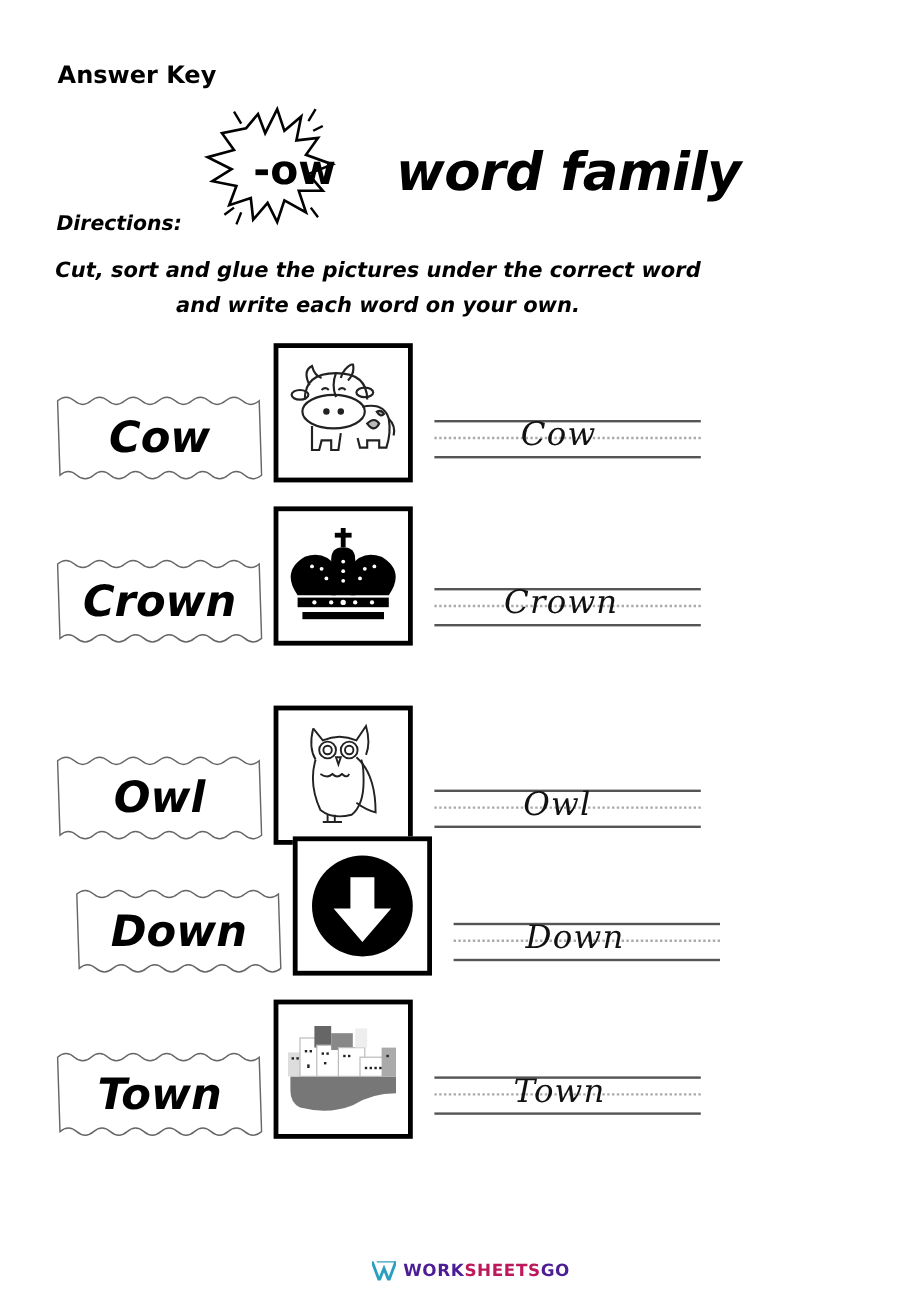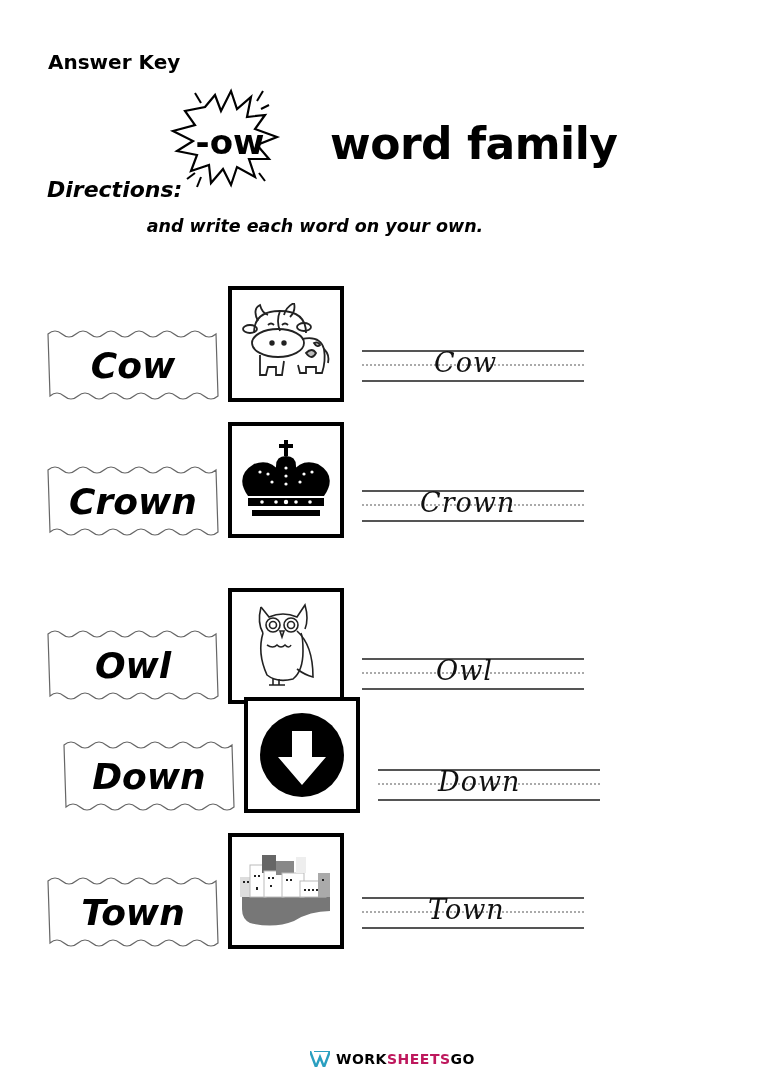--- a/index.html
+++ b/index.html
@@ -1,55 +1,56 @@
 <!DOCTYPE html>
 <html><head>
 <meta charset="utf-8">
 <style>
   html, body { margin:0; padding:0; background:#ffffff; }
   body { width:768px; height:1087px; position:relative; overflow:hidden; font-family:"DejaVu Sans", sans-serif; color:#000; }
   .abs { position:absolute; }
   .answer-key { left:48px; top:50px; font-size:20px; font-weight:bold; font-family:"DejaVu Sans", sans-serif; letter-spacing:0px; }
   .burst { left:165px; top:85px; width:130px; height:110px; }
-  .burst-text { left:180px; top:122px; width:100px; text-align:center; font-size:34px; font-weight:bold; font-family:"DejaVu Sans", sans-serif; }
-  .title { left:330px; top:118px; font-size:44px; font-weight:bold; font-family:"DejaVu Sans", sans-serif; letter-spacing:-0.5px; }
-  .directions-label { left:47px; top:177px; font-size:22px; font-weight:bold; font-style:italic; }
+  .burst-text { left:180px; top:122px; width:100px; text-align:right; font-size:34px; font-weight:bold; font-family:"DejaVu Sans", sans-serif; }
+  .title { left:330px; top:118px; font-size:44px; font-weight:bold; font-style:italic; font-family:"DejaVu Sans", sans-serif; letter-spacing:-0.5px; }
+  .directions-label { left:47px; top:177px; font-size:17px; font-weight:bold; font-style:italic; }
   .instructions { left:20px; top:212px; width:590px; text-align:center; font-size:17.5px; font-weight:bold; font-style:italic; line-height:29px; }
   .row { position:absolute; left:0; width:700px; height:118px; }
   .word-card { position:absolute; left:47px; width:172px; height:74px; }
   .word-card svg { position:absolute; left:0; top:0; }
   .word-card .label { position:absolute; left:0; top:0; width:172px; height:74px; display:flex; align-items:center; justify-content:center; font-size:36px; font-weight:bold; font-style:italic; font-family:"DejaVu Sans", sans-serif; }
   .pic-box { position:absolute; left:228px; width:108px; height:108px; border:4px solid #000; box-sizing:content-box; background:#fff; display:flex; align-items:center; justify-content:center; }
   .writing { position:absolute; left:362px; width:222px; height:36px; }
   .writing .top { position:absolute; left:0; top:0; width:100%; border-top:2px solid #555; }
   .writing .mid { position:absolute; left:0; top:14px; width:100%; border-top:2px dotted #aaa; }
   .writing .bot { position:absolute; left:0; top:30px; width:100%; border-top:2px solid #555; }
   .writing .hand { position:absolute; top:-3px; font-family:"DejaVu Serif", serif; font-style:italic; font-size:27px; color:#111; letter-spacing:1px; }
   .footer { left:310px; top:1051px; display:flex; align-items:center; gap:6px; font-size:14px; font-weight:bold; letter-spacing:0.5px; }
-  .footer .brand-a { color:#000000; }
+  .footer .brand-a { color:#4c1d95; }
   .footer .brand-b { color:#be185d; }
 </style>
 </head>
 <body>
 
 <div class="abs answer-key">Answer Key</div>
 
 <svg class="abs burst" viewBox="0 0 130 110">
   <polygon fill="#fff" stroke="#000" stroke-width="2.2" points="40,22 50,10 56,26 66,6 72,24 86,12 82,32 100,30 90,44 112,52 92,60 104,74 84,74 90,92 72,82 66,100 58,84 46,98 44,80 26,86 32,70 12,66 28,56 8,46 30,40 20,26"></polygon>
   <line x1="30" y1="8" x2="36" y2="18" stroke="#000" stroke-width="2"></line>
   <line x1="98" y1="6" x2="92" y2="16" stroke="#000" stroke-width="2"></line>
   <line x1="104" y1="20" x2="96" y2="24" stroke="#000" stroke-width="2"></line>
   <line x1="22" y1="94" x2="30" y2="88" stroke="#000" stroke-width="2"></line>
   <line x1="32" y1="102" x2="36" y2="92" stroke="#000" stroke-width="2"></line>
   <line x1="100" y1="96" x2="94" y2="88" stroke="#000" stroke-width="2"></line>
 </svg>
 <div class="abs burst-text">-ow</div>
 <div class="abs title">word family</div>
 <div class="abs directions-label">Directions:</div>
 <div class="abs instructions">
+  <div>Cut, sort and glue the pictures under the correct word</div>
   <div>and write each word on your own.</div>
 </div>
 
 <div class="row" style="top:286px;">
   <div class="word-card" style="top:42px;">
     <svg width="172" height="74" viewBox="0 0 172 74">
       <path d="M1,6 q7,-6 14,0 t14,0 t14,0 t14,0 t14,0 t14,0 t14,0 t14,0 t14,0 t14,0 t14,0 t14,0 L171,68 q-7,6 -14,0 t-14,0 t-14,0 t-14,0 t-14,0 t-14,0 t-14,0 t-14,0 t-14,0 t-14,0 t-14,0 t-14,0 Z" fill="#fff" stroke="#666" stroke-width="1.2"></path>
     </svg>
     <div class="label">Cow</div>
   </div>

